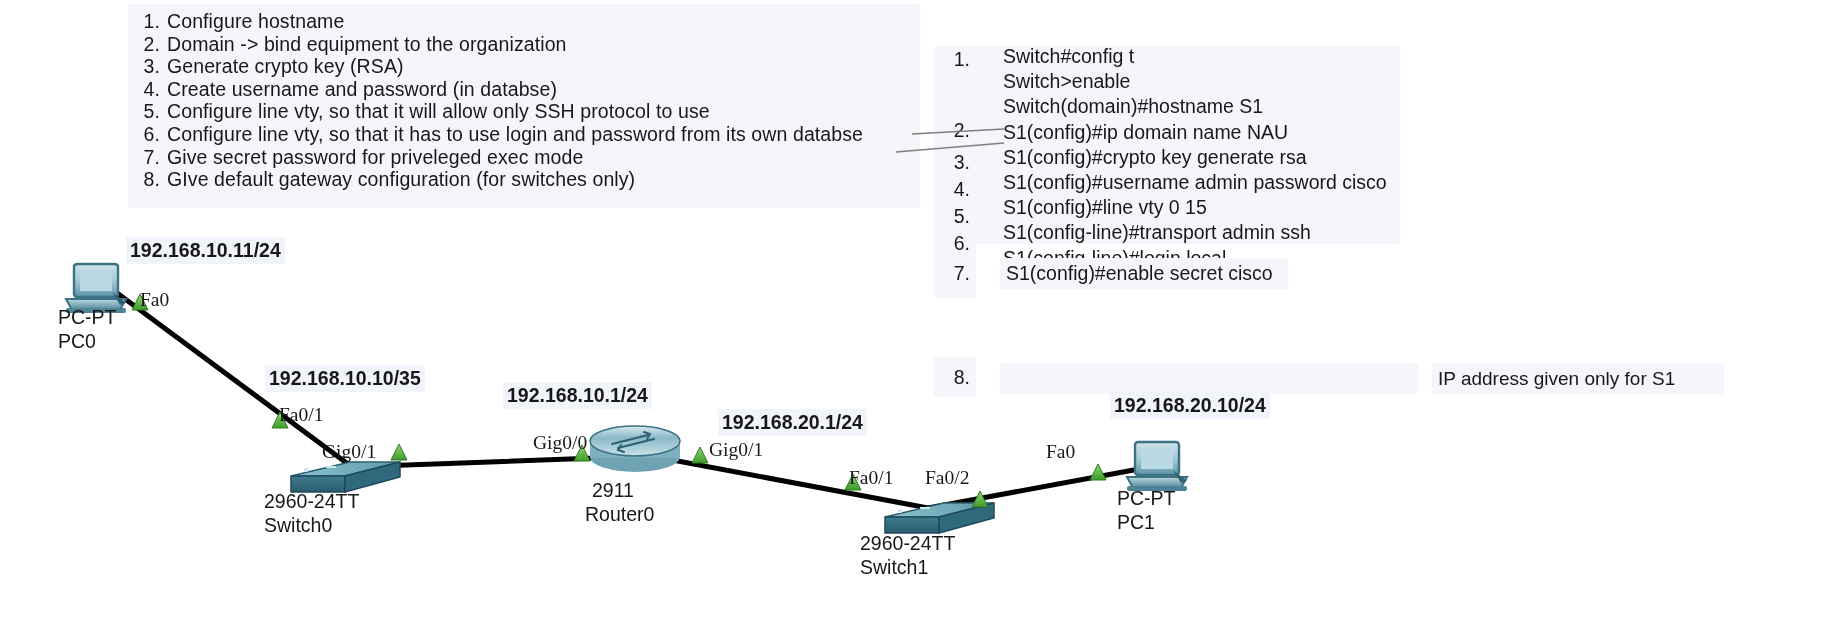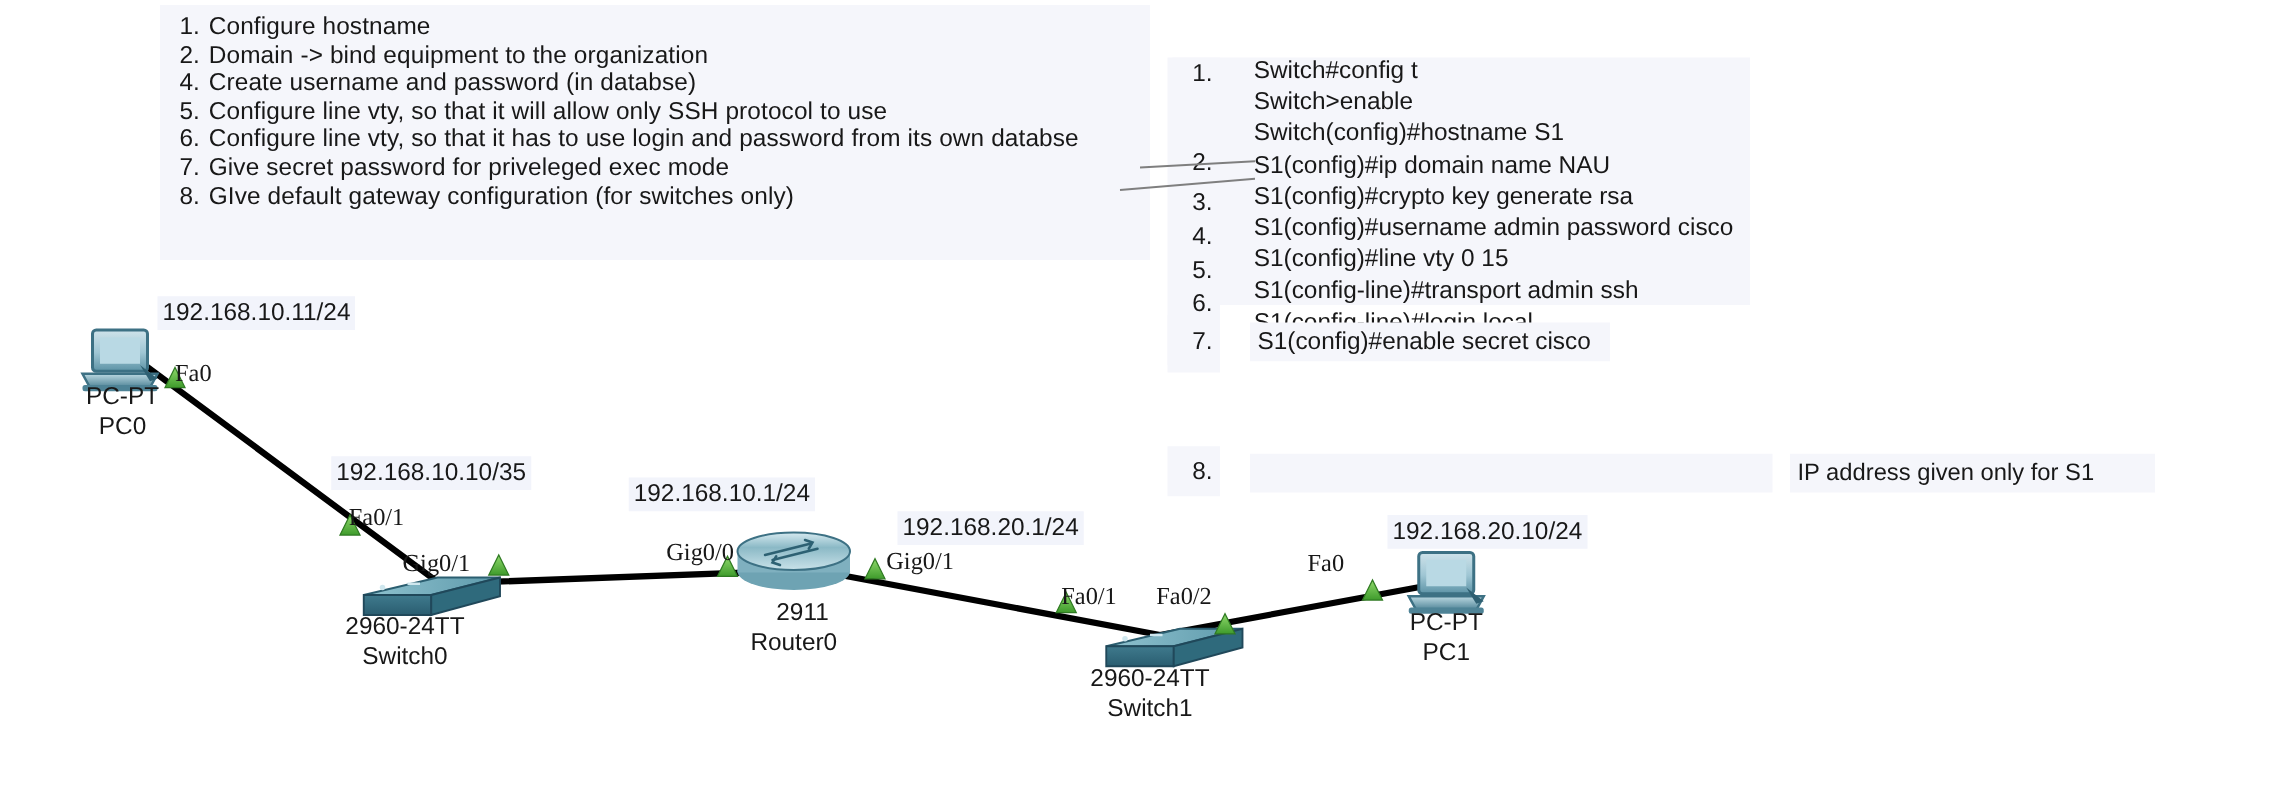--- a/index.html
+++ b/index.html
@@ -186,54 +186,55 @@
 
   
   .ip-label {
     position: absolute;
     background: #f2f4fb;
     font-size: 19.5px;
     line-height: 25px;
     padding: 1px 4px;
     white-space: nowrap;
     color: #181818;
+    font-weight: bold;
   }
   .port-label {
     position: absolute;
     font-size: 19.5px;
     line-height: 24px;
     white-space: nowrap;
     color: #181818;
     font-family: Liberation Serif, serif;
   }
   .dev-label {
     position: absolute;
     font-size: 19.5px;
     line-height: 24px;
     white-space: nowrap;
-    text-align: center;
     color: #181818;
   }
   svg.topo {
     position: absolute;
     left: 0; top: 0;
     width: 1833px;
     height: 633px;
     overflow: visible;
   }
 </style>
 </head>
 <body>
 
 <div class="stage">
 
   <div class="req-block"></div>
   <div class="req-list">
     <span class="req-item"><span class="req-num">1.</span><span>Configure hostname</span></span>
     <span class="req-item"><span class="req-num">2.</span><span>Domain -&gt; bind equipment to the organization</span></span>
+    <span class="req-item"><span class="req-num">3.</span><span>Generate crypto key (RSA)</span></span>
     <span class="req-item"><span class="req-num">4.</span><span>Create username and password (in databse)</span></span>
     <span class="req-item"><span class="req-num">5.</span><span>Configure line vty, so that it will allow only SSH protocol to use</span></span>
     <span class="req-item"><span class="req-num">6.</span><span>Configure line vty, so that it has to use login and password from its own databse</span></span>
     <span class="req-item"><span class="req-num">7.</span><span>Give secret password for priveleged exec mode</span></span>
     <span class="req-item"><span class="req-num">8.</span><span>GIve default gateway configuration (for switches only)</span></span>
   </div>
 
   <div class="cmd-num-col"></div>
   <div class="cmd-block"></div>
 
@@ -242,21 +243,21 @@
     <span class="n" style="margin-top:44px">2.</span>
     <span class="n" style="margin-top:5px">3.</span>
     <span class="n">4.</span>
     <span class="n">5.</span>
     <span class="n">6.</span>
   </div>
 
   <div class="cmd-lines">
     <span>Switch#config t</span>
     <span>Switch&gt;enable</span>
-    <span>Switch(config)#hostname S1</span>
+    <span>Switch(domain)#hostname S1</span>
     <span>S1(config)#ip domain name NAU</span>
     <span>S1(config)#crypto key generate rsa</span>
     <span>S1(config)#username admin password cisco</span>
     <span>S1(config)#line vty 0 15</span>
     <span>S1(config-line)#transport admin ssh</span>
     <span>S1(config-line)#login local</span>
   </div>
 
   <div class="num7-bg"></div>
   <div class="num7">7.</div>
@@ -384,18 +385,18 @@
   <div class="ip-label" style="left:718px; top:409px;">192.168.20.1/24</div>
   <div class="port-label" style="left:709px; top:438px;">Gig0/1</div>
   <div class="dev-label" style="left:592px; top:478px; width:100px;">2911</div>
   <div class="dev-label" style="left:585px; top:502px; width:100px;">Router0</div>
 
   <div class="port-label" style="left:849px; top:466px;">Fa0/1</div>
   <div class="port-label" style="left:925px; top:466px;">Fa0/2</div>
   <div class="dev-label" style="left:860px; top:531px; width:120px;">2960-24TT</div>
   <div class="dev-label" style="left:860px; top:555px; width:120px;">Switch1</div>
 
-  <div class="ip-label" style="left:1110px; top:412px;">192.168.20.10/24</div>
+  <div class="ip-label" style="left:1110px; top:392px;">192.168.20.10/24</div>
   <div class="port-label" style="left:1046px; top:440px;">Fa0</div>
   <div class="dev-label" style="left:1117px; top:486px; width:80px;">PC-PT</div>
   <div class="dev-label" style="left:1117px; top:510px; width:80px;">PC1</div>
 
 </div>
 
 </body></html>

